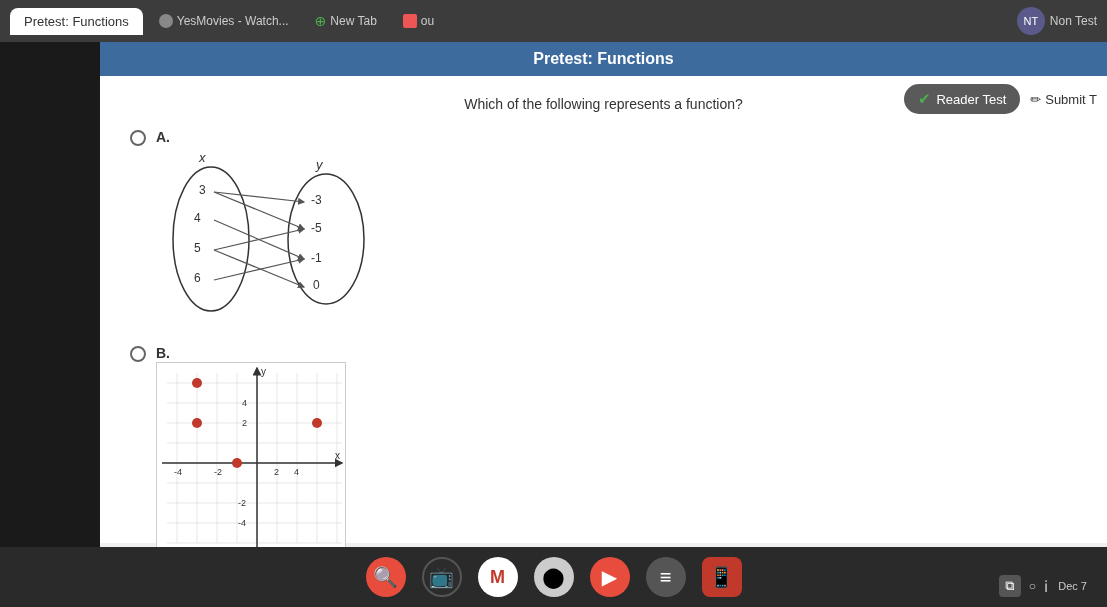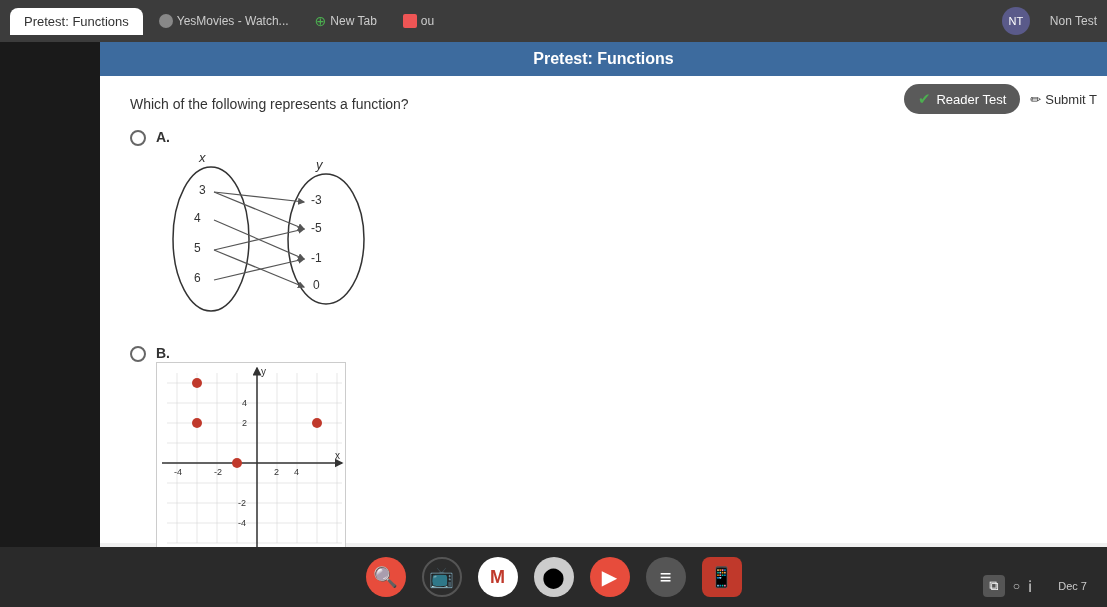--- a/index.html
+++ b/index.html
@@ -58,21 +58,21 @@
       width: 14px;
       height: 14px;
       border-radius: 50%;
       background: #888;
       display: inline-block;
     }
 
     .browser-right {
       display: flex;
       align-items: center;
-      gap: 20px;
+      gap: 5px;
       color: #ccc;
       font-size: 12px;
     }
 
     .user-avatar {
       width: 28px;
       height: 28px;
       border-radius: 50%;
       background: #5a5a8a;
       display: flex;
@@ -140,20 +140,21 @@
       align-items: center;
       gap: 4px;
       cursor: pointer;
     }
 
     
     .question-text {
       font-size: 14px;
       color: #333;
       margin-bottom: 16px;
+      text-align: center;
     }
 
     
     .option {
       display: flex;
       align-items: flex-start;
       gap: 10px;
       margin-bottom: 20px;
     }
 
@@ -469,15 +470,15 @@
   <div class="taskbar-icon" style="background:#c0392b;border-radius:8px;">
     <span>📱</span>
   </div>
 
   <div class="taskbar-right">
     <div class="taskbar-right-icons">
       <div class="tr-icon">⧉</div>
       <div style="color:#ccc;font-size:12px;">○</div>
       <div style="color:#ccc;font-size:16px;">ℹ</div>
     </div>
-    <span style="color:#ccc;font-size:11px;margin-left:16px;">Dec 7</span>
+    <span style="color:#ccc;font-size:11px;">Dec 7</span>
   </div>
 </div>
 
 </body></html>

